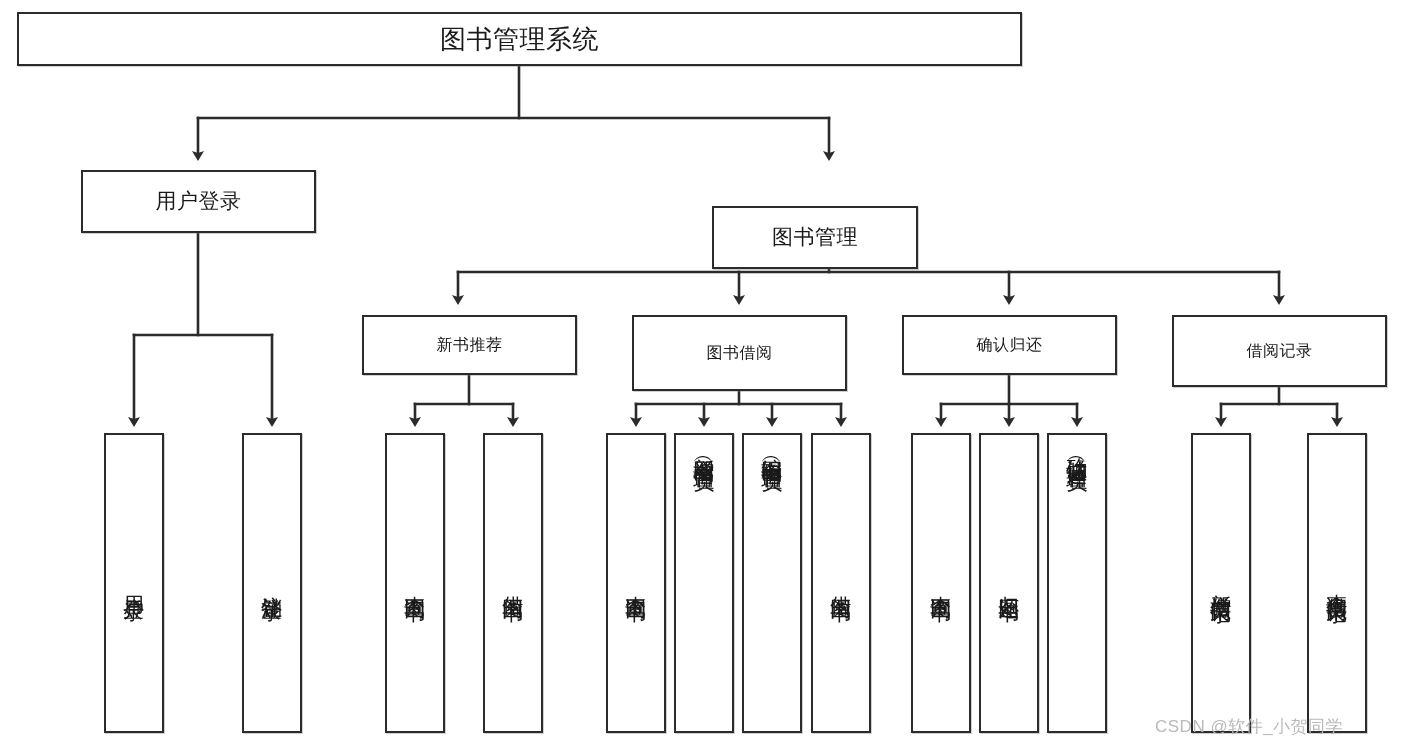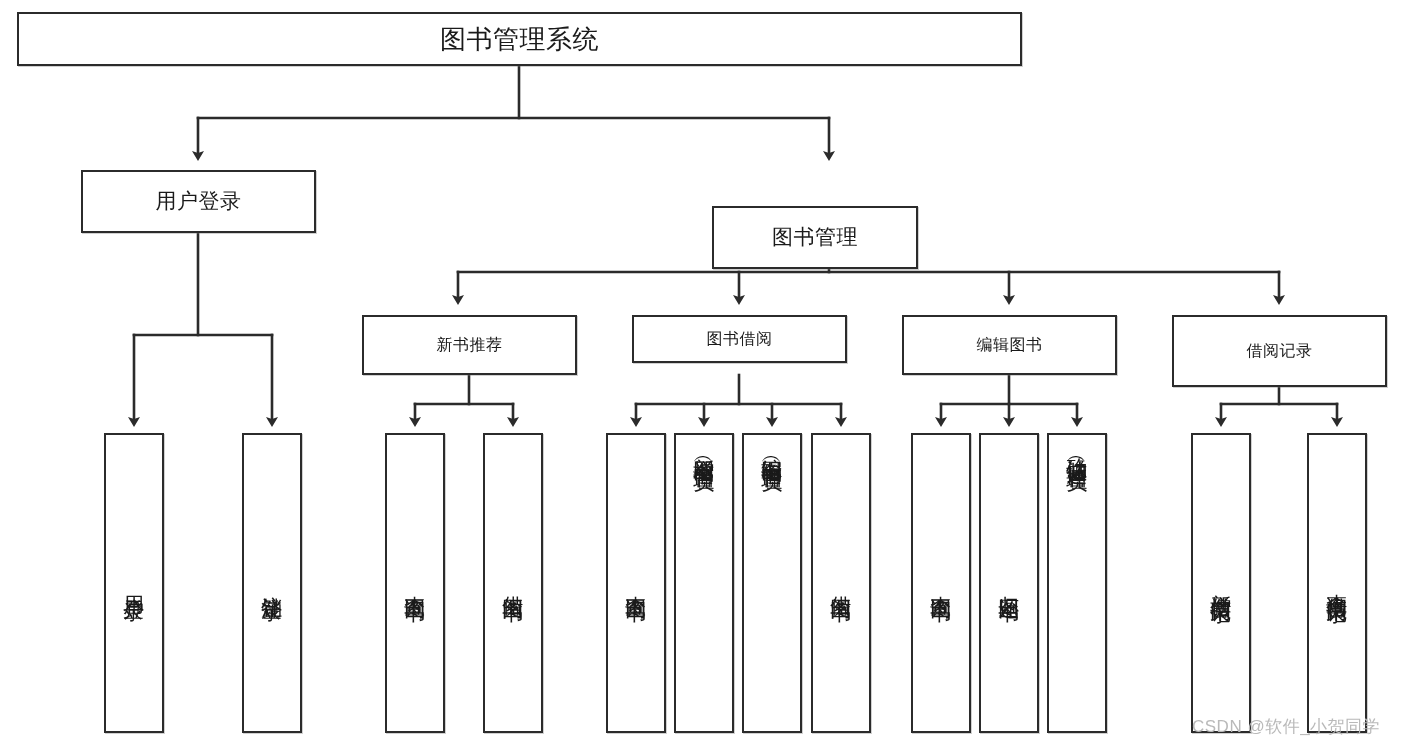--- a/index.html
+++ b/index.html
@@ -144,26 +144,26 @@
   </div>
 
   <div class="node level-1" style="left:712px; top:170px; width:206px; height:63px;margin-top:36px;">
     <span class="node-label">图书管理</span>
   </div>
 
   <div class="node level-2" style="left:362px; top:315px; width:215px; height:60px;">
     <span class="node-label">新书推荐</span>
   </div>
 
-  <div class="node level-2" style="left:632px; top:315px; width:215px; height:48px;">
+  <div class="node level-2" style="left:632px; top:315px; width:215px; height:76px;">
     <span class="node-label">图书借阅</span>
   </div>
 
   <div class="node level-2" style="left:902px; top:315px; width:215px; height:60px;">
-    <span class="node-label">编辑图书</span>
+    <span class="node-label">确认归还</span>
   </div>
 
   <div class="node level-2" style="left:1172px; top:315px; width:215px; height:72px;">
     <span class="node-label">借阅记录</span>
   </div>
 
   <div class="node leaf centered" style="left:104px; top:433px; width:60px; height:300px;">
     <span class="node-label">用户登录</span>
   </div>
 
@@ -208,17 +208,17 @@
   </div>
 
   <div class="node leaf centered" style="left:1191px; top:433px; width:60px; height:300px;">
     <span class="node-label">新增借阅记录</span>
   </div>
 
   <div class="node leaf centered" style="left:1307px; top:433px; width:60px; height:300px;">
     <span class="node-label">查询借阅记录</span>
   </div>
 
-  <div class="watermark" style="left:1192px; top:715px;">
+  <div class="watermark" style="left:1155px; top:715px;">
     <span>CSDN @软件_小贺同学</span>
   </div>
 
 </div>
 
 </body></html>

